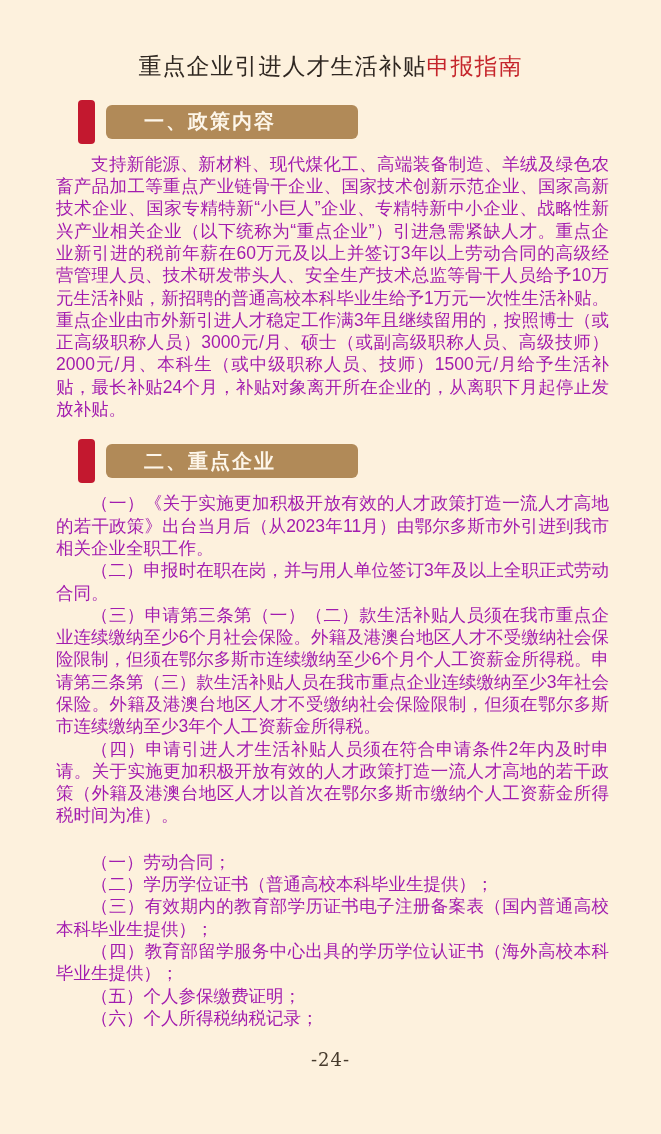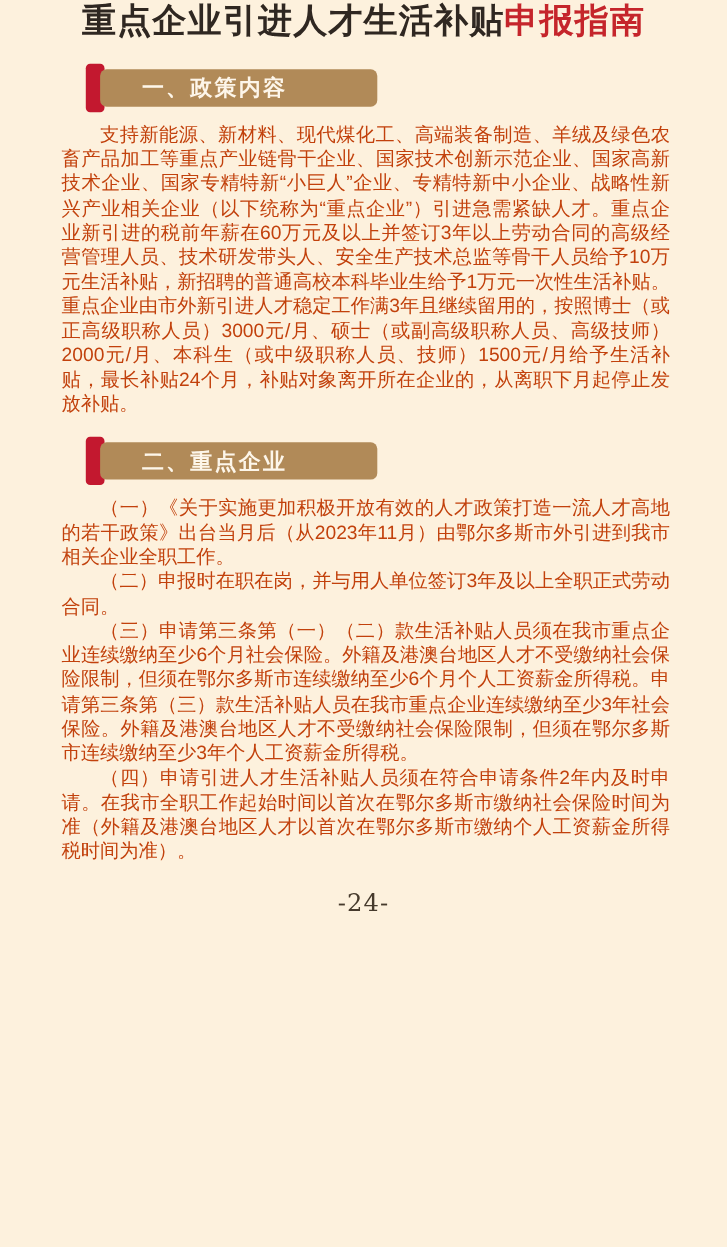--- a/index.html
+++ b/index.html
@@ -11,23 +11,24 @@
     overflow:hidden;
   }
   .page{
     position:relative;
     width:661px;height:1134px;
     background:#fdf1dd;
     box-sizing:border-box;
   }
   .doc-title{
     margin:0;
+    padding-top:52px;
     text-align:center;
-    font-size:31px;
-    font-weight:bold;
+    font-size:23px;
+    font-weight:normal;
     letter-spacing:1px;
     color:#2f2721;
     line-height:1.25;
   }
   .doc-title .hl{color:#c5252b;}
   .section{margin-top:24px;}
   .sec-header{
     position:relative;
     margin-left:78px;
     height:34px;
@@ -35,49 +36,49 @@
   }
   .sec-header .red-bar{
     position:absolute;
     left:0;top:-5px;
     width:17px;height:44px;
     background:#c3182f;
     border-radius:4px;
   }
   .sec-header .tan-bar{
     position:absolute;
-    left:13px;top:0;
+    left:28px;top:0;
     width:252px;height:34px;
     background:#b18a58;
     border-radius:6px;
     box-sizing:border-box;
     display:flex;
     align-items:center;
     padding-left:38px;
     color:#fdf6ea;
     font-size:20px;
     font-weight:bold;
     letter-spacing:2px;
   }
   .body-text{
     margin:14px 52px 0 56px;
     font-size:17.5px;
     line-height:22.3px;
     text-align:justify;
-    color:#c2410c;
+    color:#a21caf;
   }
   .body-text p{
     margin:0;
     text-indent:2em;
   }
   .page-number{
     margin-top:20px;
     text-align:center;
     font-family:"DejaVu Serif","Liberation Serif",serif;
-    font-size:22px;
+    font-size:18px;
     color:#463a2c;
     letter-spacing:1px;
   }
 </style>
 </head>
 <body>
 
 <div class="page">
 
   <h1 class="doc-title"><span>重点企业引进人才生活补贴</span><span class="hl">申报指南</span></h1>
@@ -94,22 +95,30 @@
 
   <div class="section">
     <div class="sec-header">
       <div class="red-bar"></div>
       <div class="tan-bar">二、重点企业</div>
     </div>
     <div class="body-text">
       <p>（一）《关于实施更加积极开放有效的人才政策打造一流人才高地的若干政策》出台当月后（从2023年11月）由鄂尔多斯市外引进到我市相关企业全职工作。</p>
       <p>（二）申报时在职在岗，并与用人单位签订3年及以上全职正式劳动合同。</p>
       <p>（三）申请第三条第（一）（二）款生活补贴人员须在我市重点企业连续缴纳至少6个月社会保险。外籍及港澳台地区人才不受缴纳社会保险限制，但须在鄂尔多斯市连续缴纳至少6个月个人工资薪金所得税。申请第三条第（三）款生活补贴人员在我市重点企业连续缴纳至少3年社会保险。外籍及港澳台地区人才不受缴纳社会保险限制，但须在鄂尔多斯市连续缴纳至少3年个人工资薪金所得税。</p>
-      <p>（四）申请引进人才生活补贴人员须在符合申请条件2年内及时申请。在我市全职工作起始时间以首次在鄂尔多斯市缴纳社会保险时间为准（外籍及港澳台地区人才以首次在鄂尔多斯市缴纳个人工资薪金所得税时间为准）。</p>
+      <p>（四）申请引进人才生活补贴人员须在符合申请条件2年内及时申请。关于实施更加积极开放有效的人才政策打造一流人才高地的若干政策（外籍及港澳台地区人才以首次在鄂尔多斯市缴纳个人工资薪金所得税时间为准）。</p>
     </div>
   </div>
 
   <div class="section">
+    <div class="body-text">
+      <p>（一）劳动合同；</p>
+      <p>（二）学历学位证书（普通高校本科毕业生提供）；</p>
+      <p>（三）有效期内的教育部学历证书电子注册备案表（国内普通高校本科毕业生提供）；</p>
+      <p>（四）教育部留学服务中心出具的学历学位认证书（海外高校本科毕业生提供）；</p>
+      <p>（五）个人参保缴费证明；</p>
+      <p>（六）个人所得税纳税记录；</p>
+    </div>
   </div>
 
   <div class="page-number">-24-</div>
 
 </div>
 
 </body></html>

